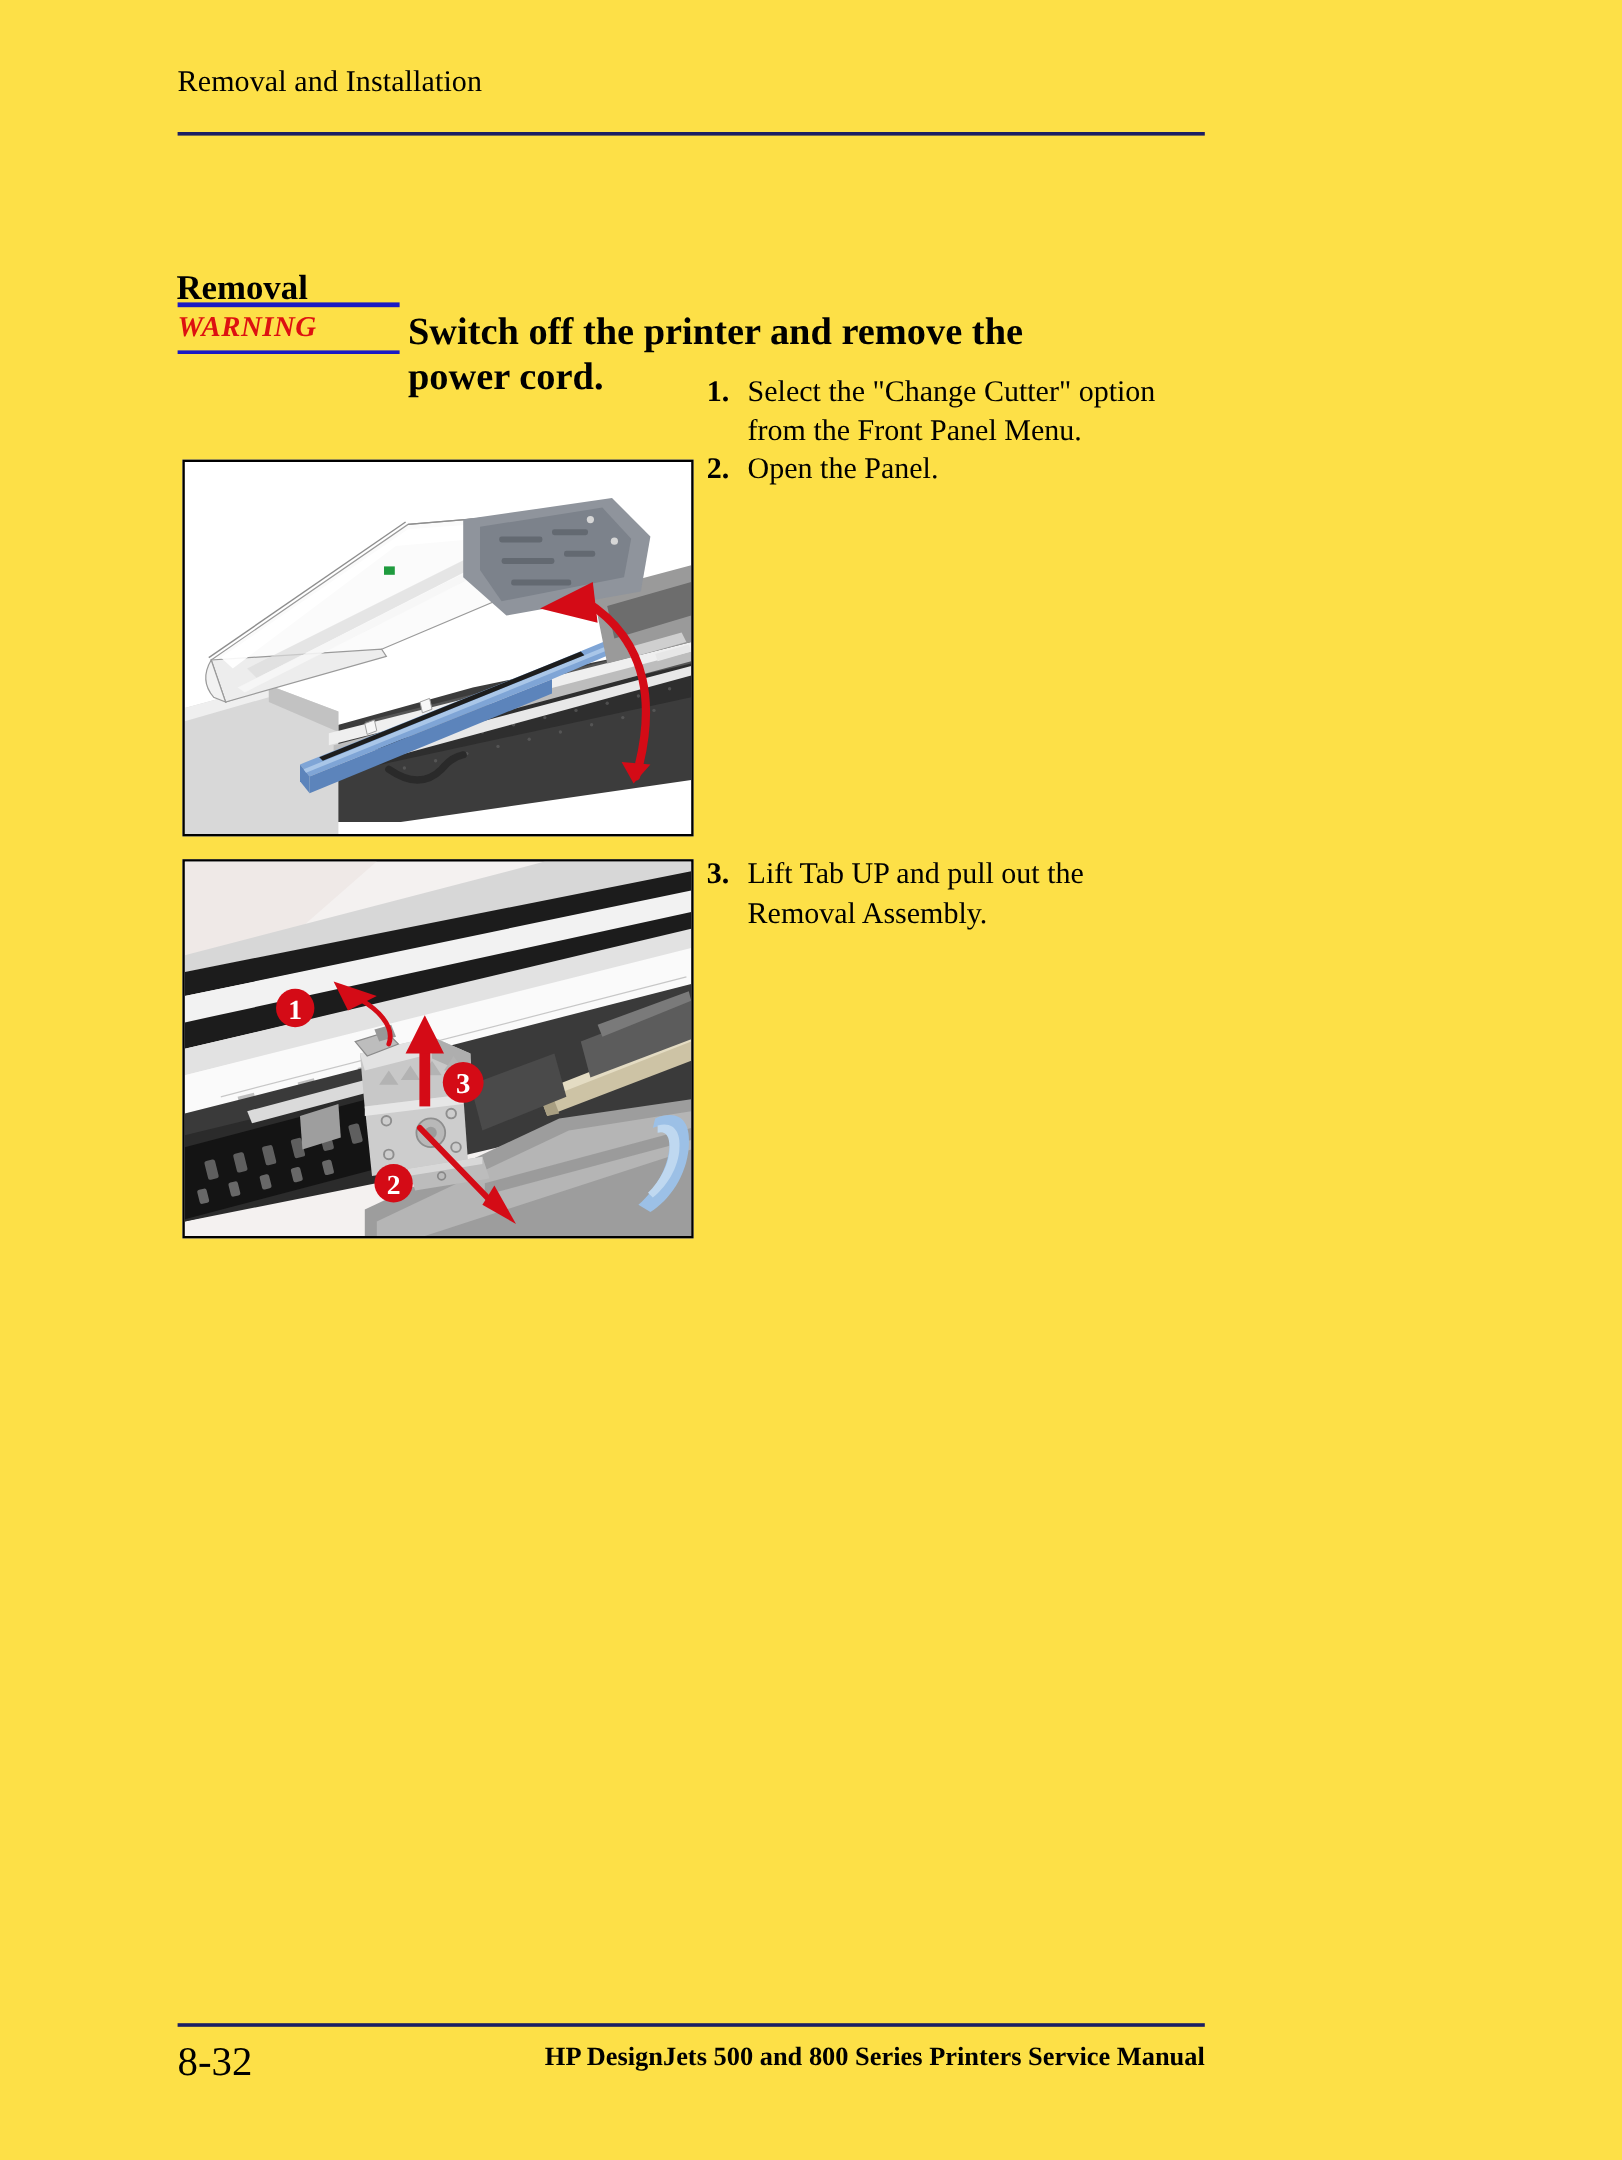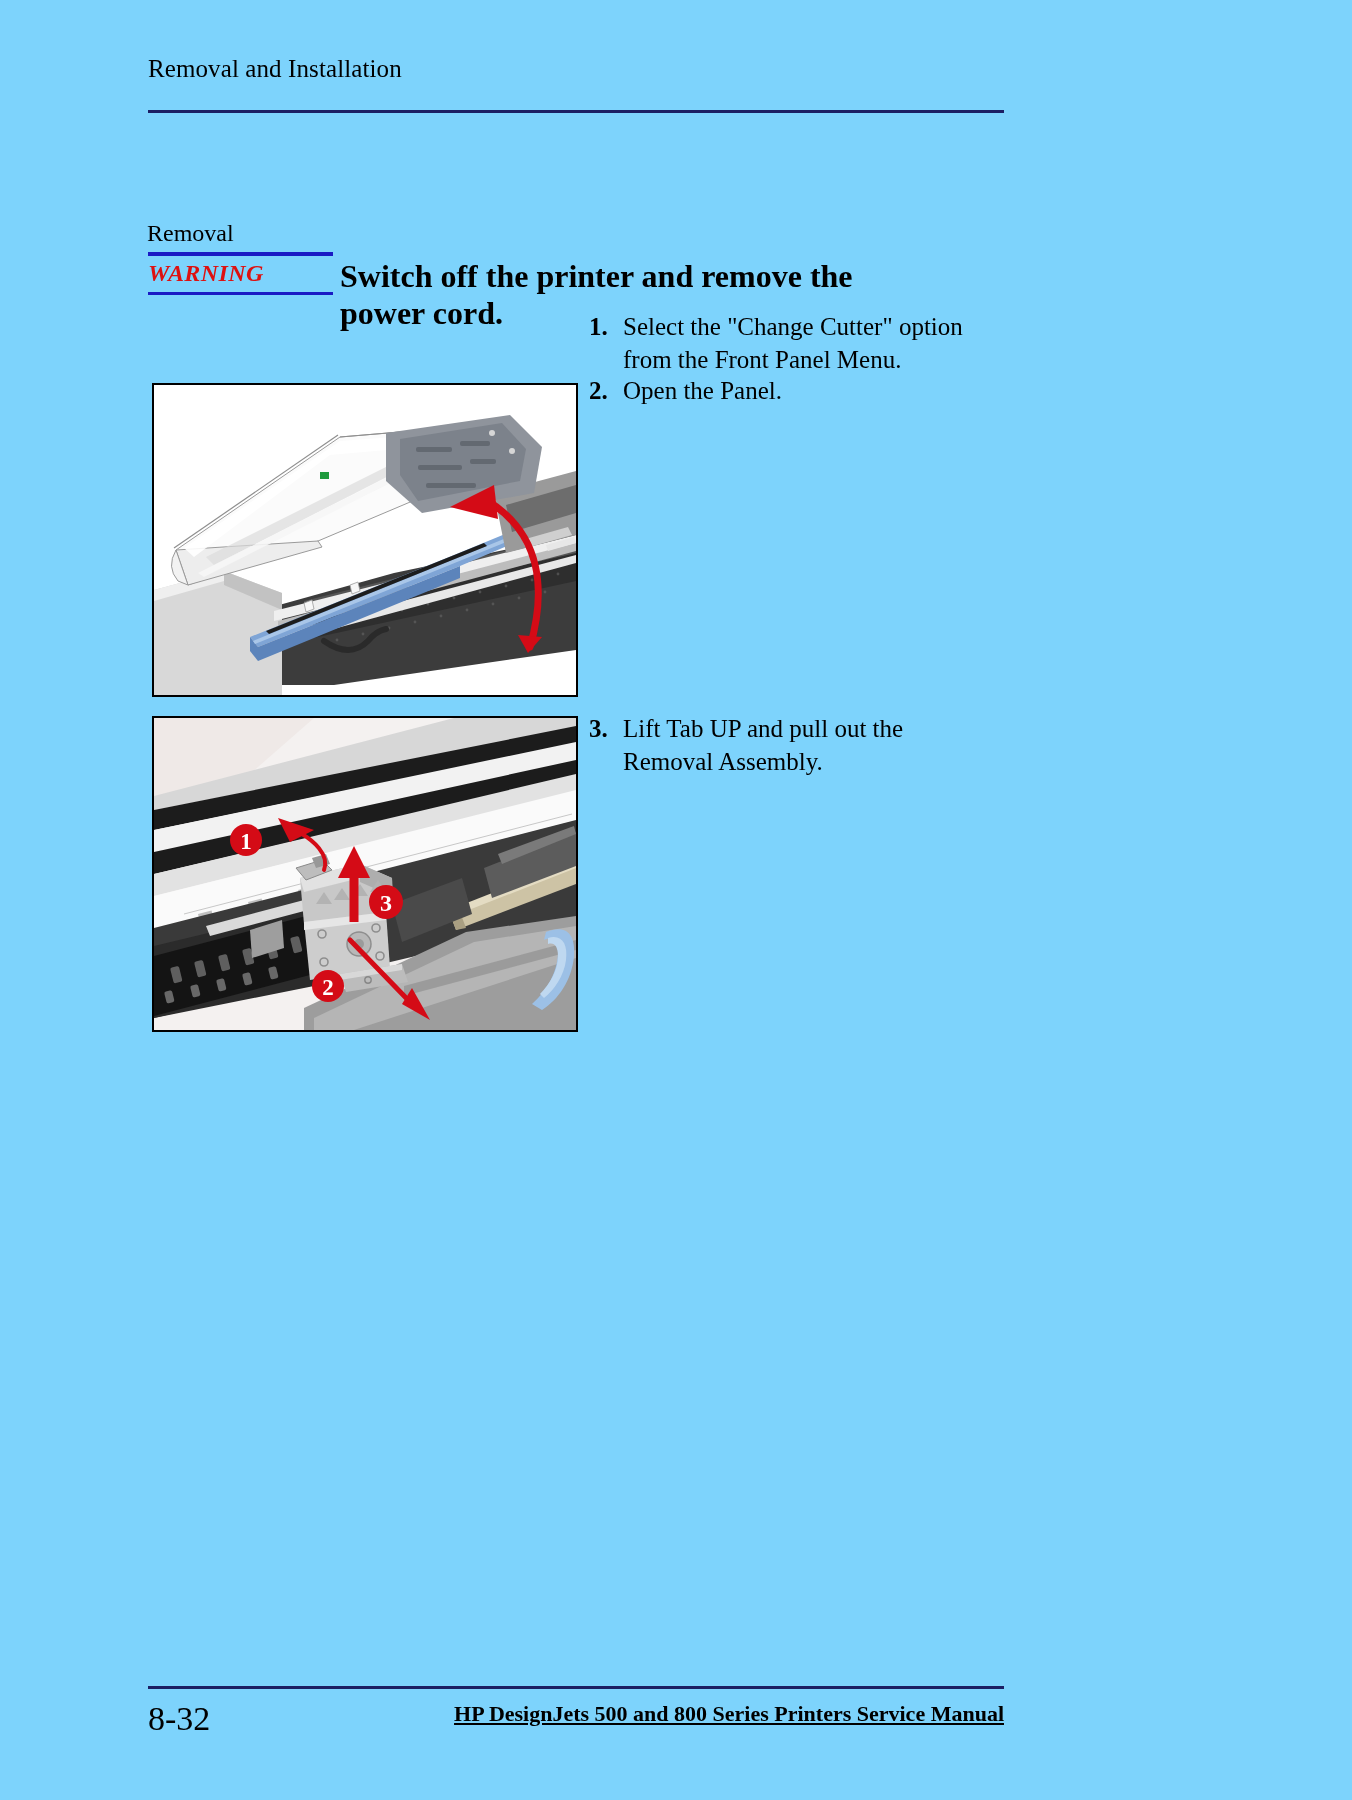--- a/index.html
+++ b/index.html
@@ -8,21 +8,21 @@
     background: #ffffff;
   }
   body {
     font-family: "Liberation Serif", "DejaVu Serif", serif;
     color: #000000;
   }
   .page {
     position: relative;
     width: 1352px;
     height: 1800px;
-    background: #7dd3fc;
+    background: #fde047;
     overflow: hidden;
   }
 
   
   .running-header {
     position: absolute;
     left: 148px;
     top: 55px;
     font-size: 25px;
     letter-spacing: 0.1px;
@@ -43,22 +43,22 @@
     left: 146px;
     top: 127px;
     font-size: 42px;
     font-weight: bold;
     letter-spacing: 0.3px;
   }
   .section-title {
     position: absolute;
     left: 147px;
     top: 200px;
-    font-size: 24px;
-    font-weight: normal;
+    font-size: 29px;
+    font-weight: bold;
   }
 
   
   .warning-rule-top {
     position: absolute;
     left: 148px;
     top: 252px;
     width: 185px;
     height: 4px;
     background: #1a1ac4;
@@ -137,21 +137,20 @@
     top: 1700px;
     font-size: 34px;
   }
   .footer-title {
     position: absolute;
     right: 348px;
     top: 1701px;
     font-size: 22px;
     font-weight: bold;
     white-space: nowrap;
-    text-decoration: underline;
   }
 </style>
 </head>
 <body>
 
 <div class="page">
 
   <div class="running-header">Removal and Installation</div>
   <div class="header-rule"></div>
 

